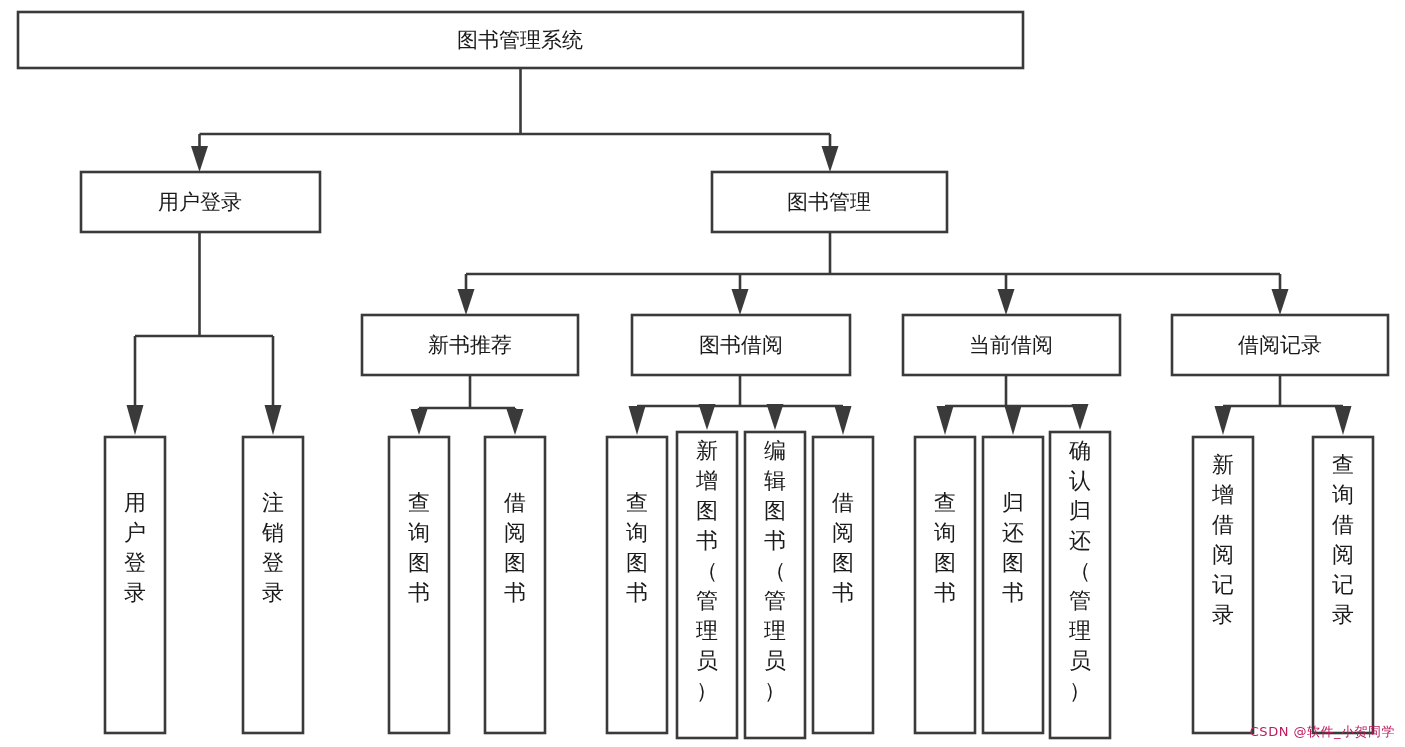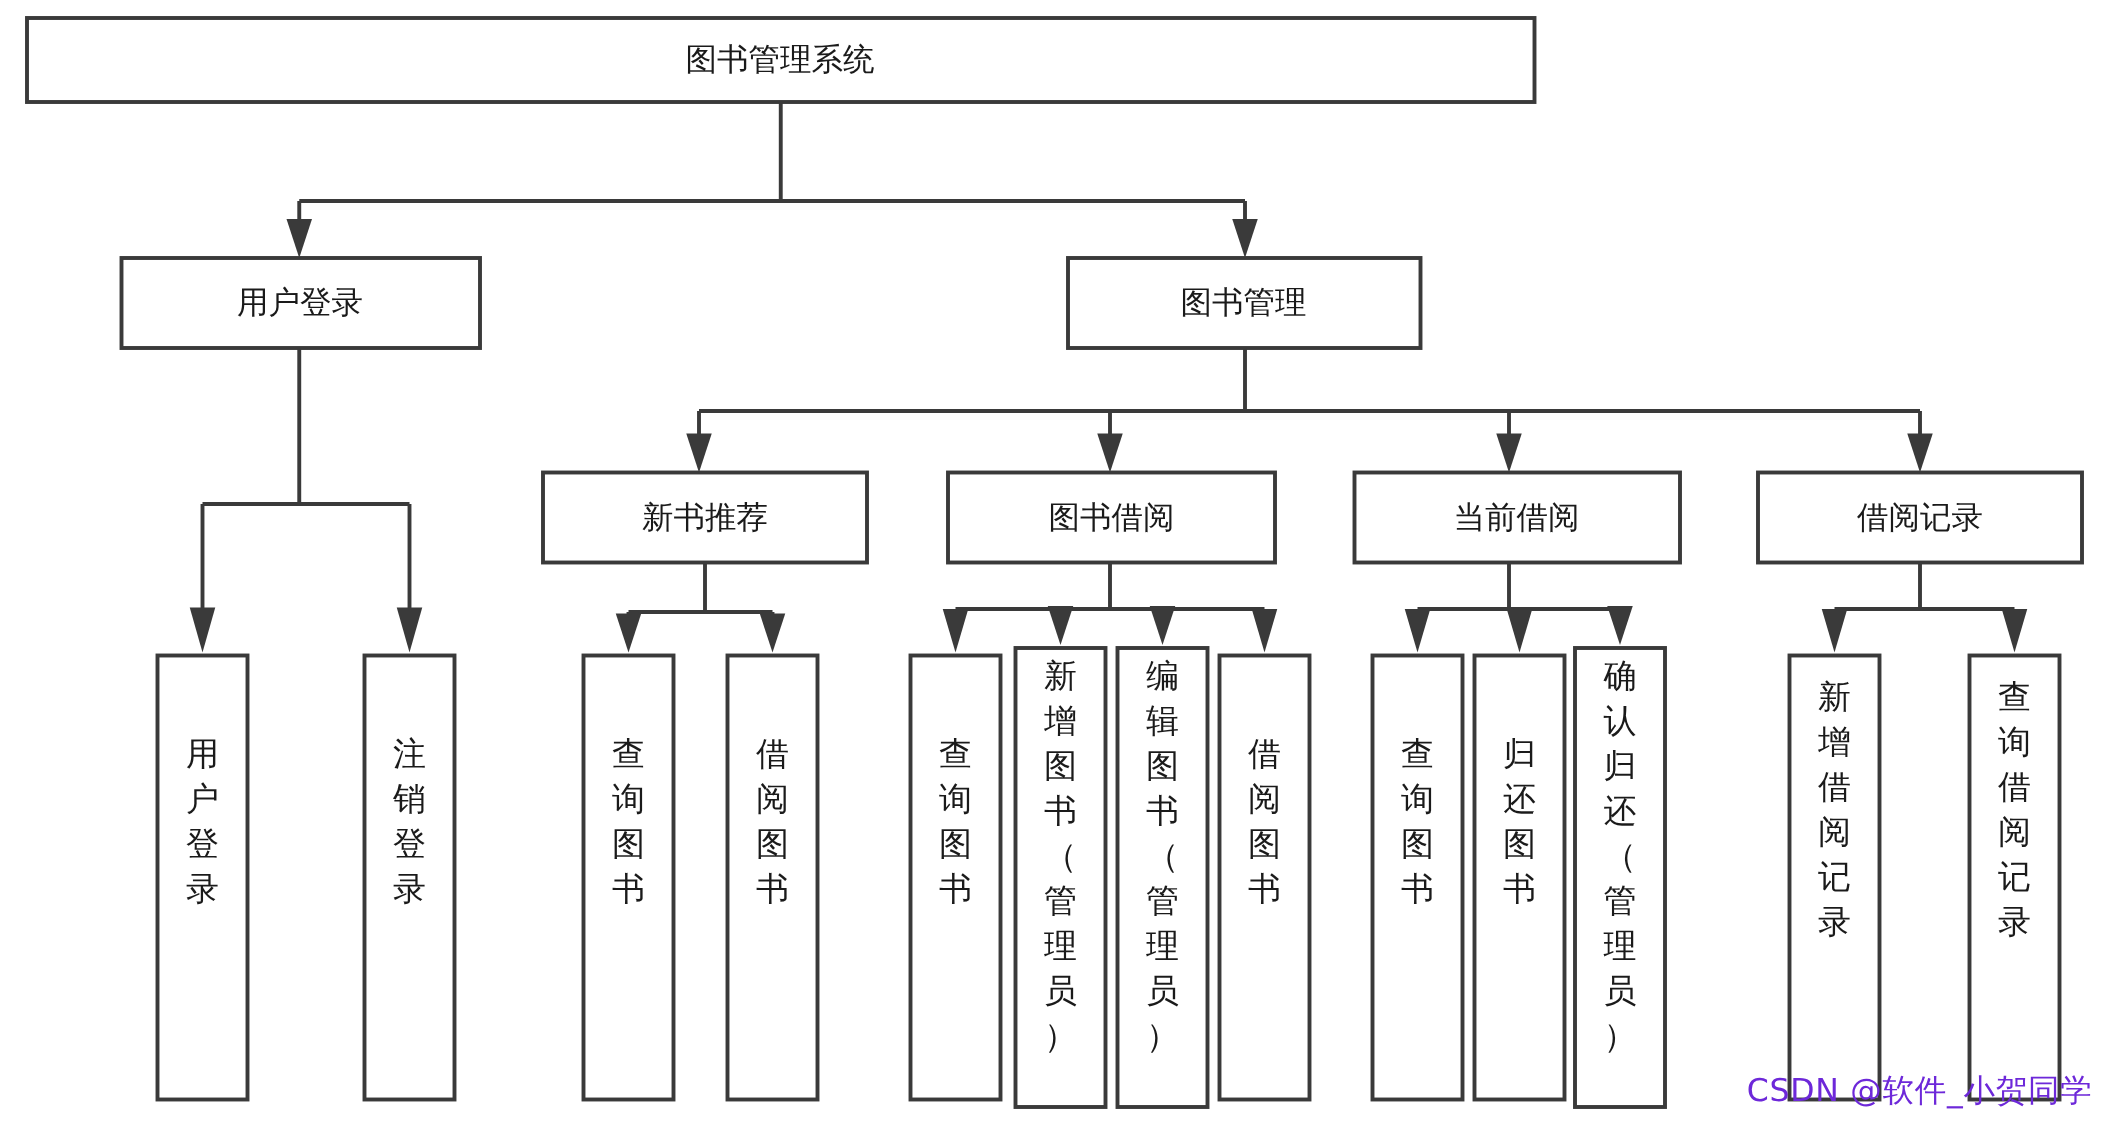--- a/index.html
+++ b/index.html
@@ -53,22 +53,22 @@
     fill: #1a1a1a;
     font-family: "DejaVu Sans", "Liberation Sans", sans-serif;
     font-size: 22px;
     text-anchor: middle;
   }
   .watermark {
     position: absolute;
     right: 10px;
     bottom: 6px;
     font-family: "DejaVu Sans", "Liberation Sans", sans-serif;
-    font-size: 21px;
-    color: #6d28d9;
+    font-size: 13px;
+    color: #be185d;
     letter-spacing: 0.5px;
     white-space: nowrap;
     pointer-events: none;
   }
 </style>
 </head>
 <body>
 
 <div id="diagram-root">
 

